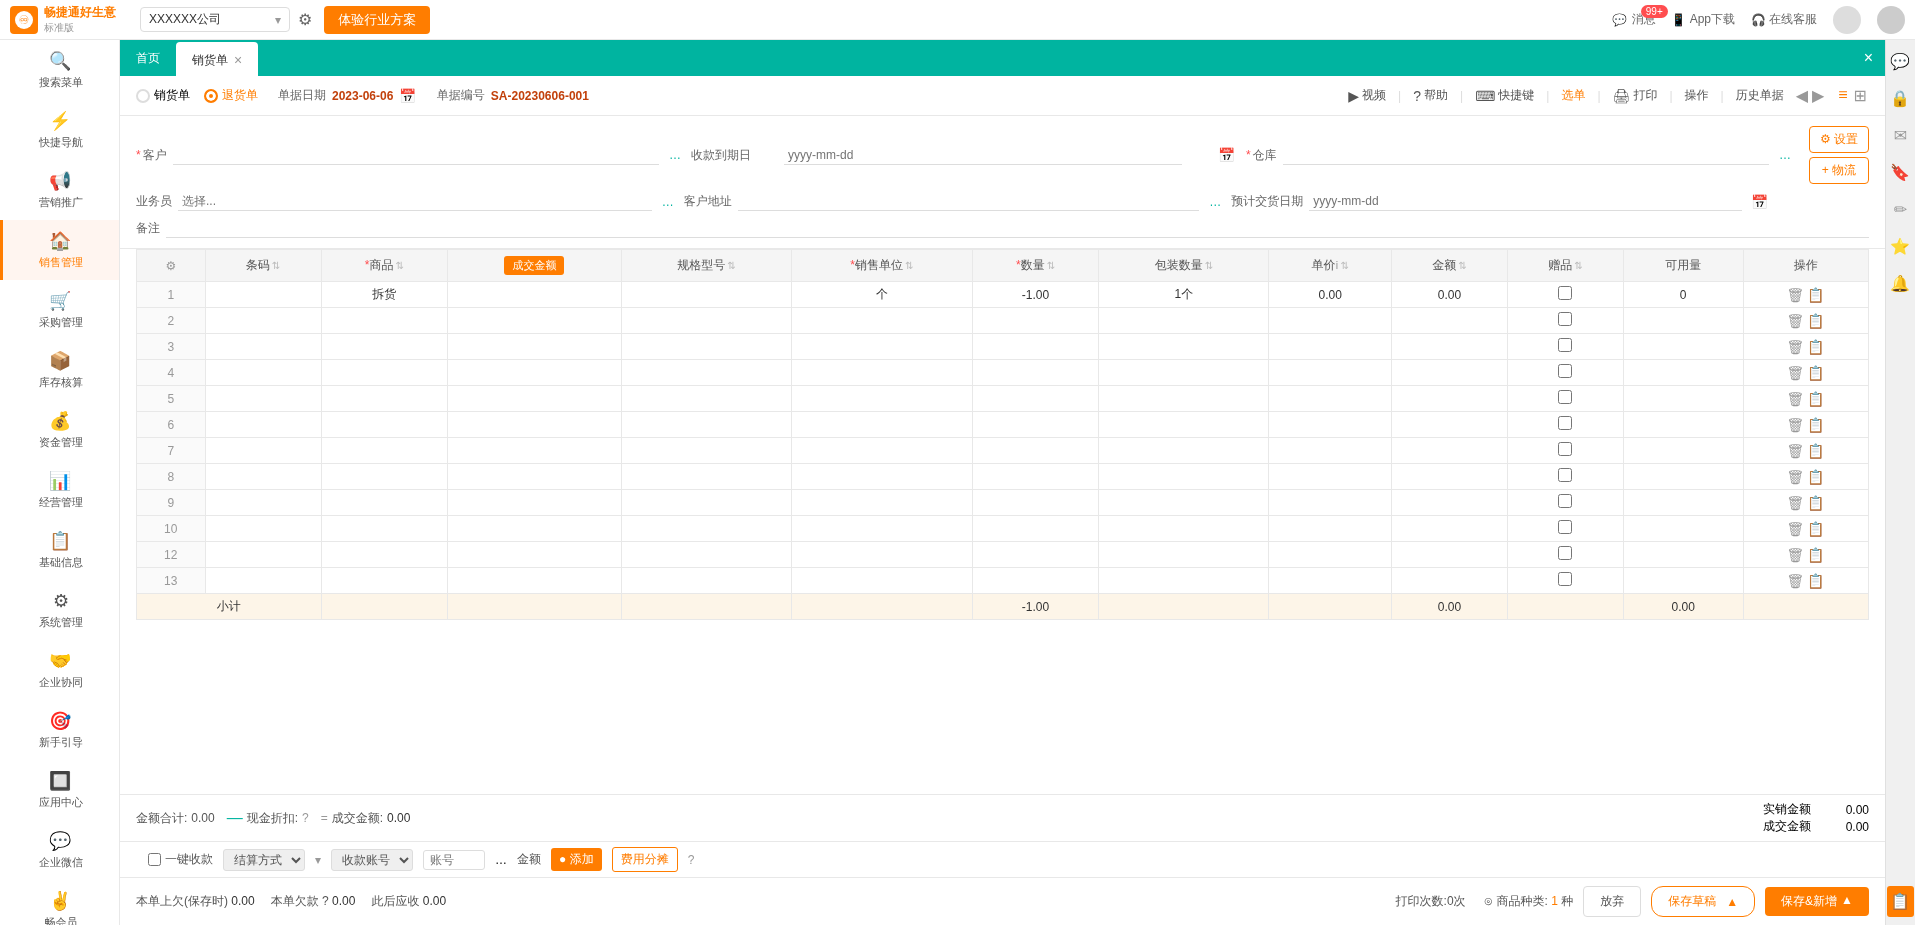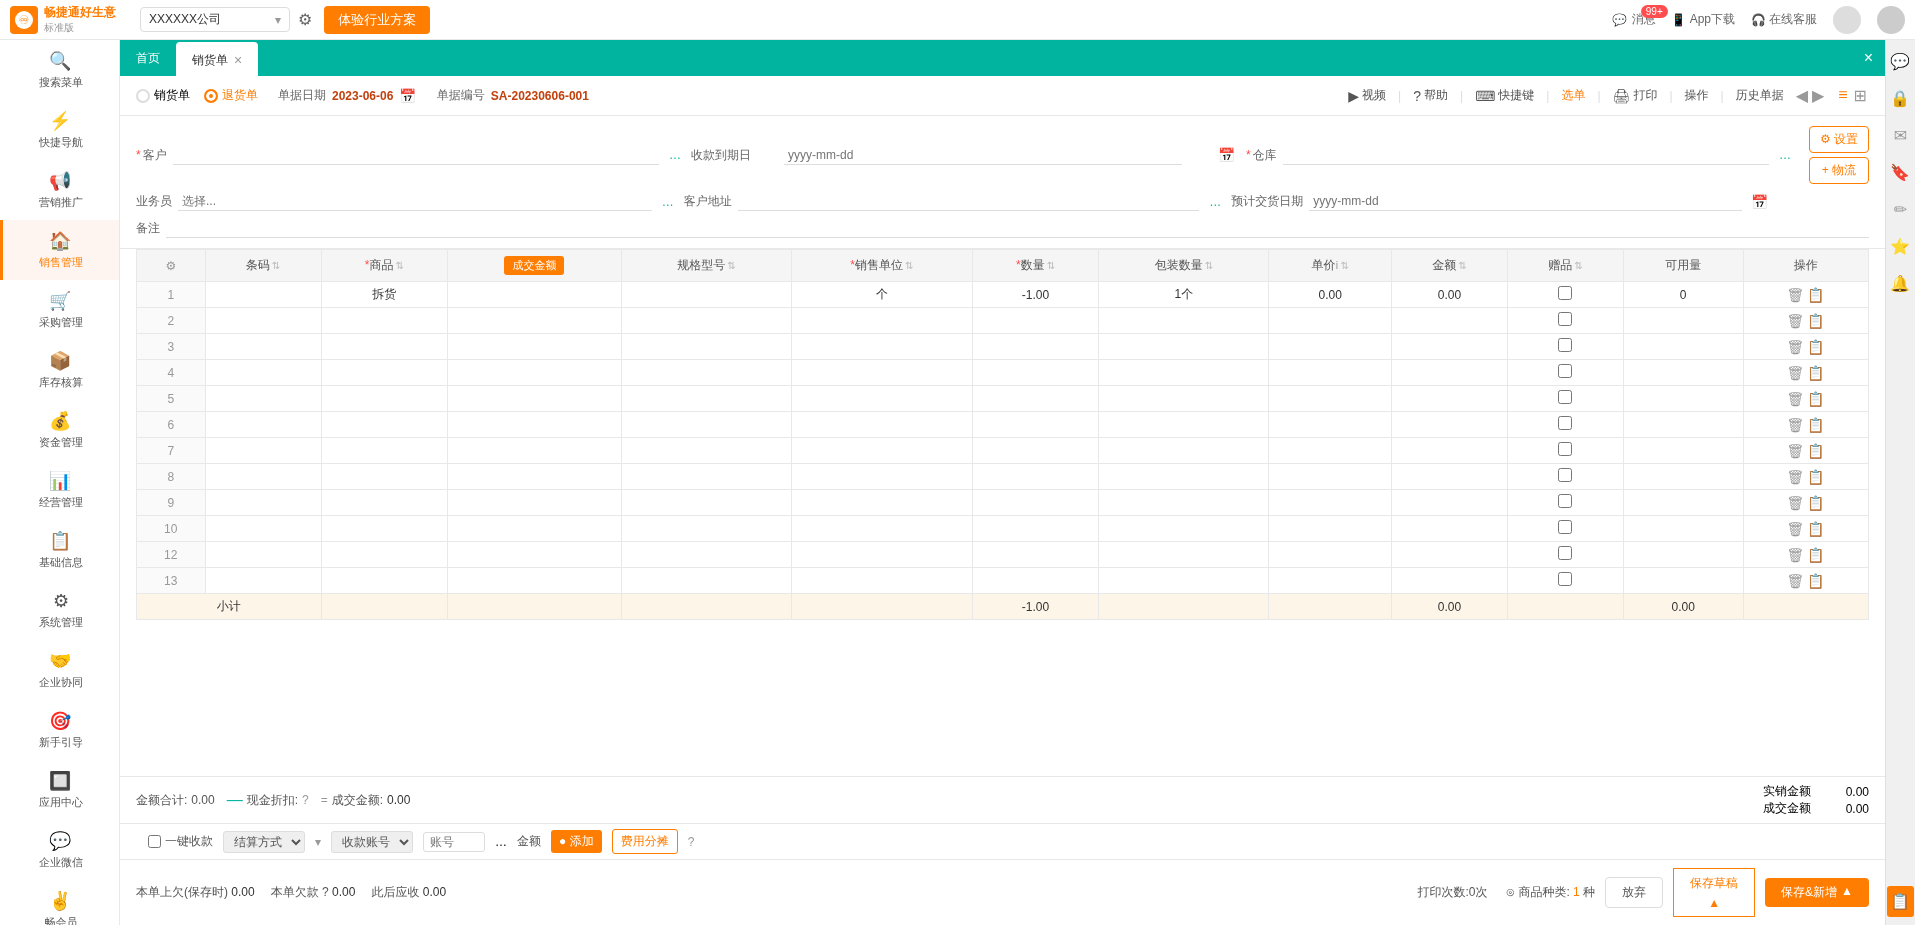--- a/index.html
+++ b/index.html
@@ -111,21 +111,21 @@
     .payment-row .fee-btn { border: 1px solid #ff7d00; color: #ff7d00; background: #fff; border-radius: 3px; padding: 3px 8px; cursor: pointer; }
     .payment-row .q-icon { color: #999; cursor: pointer; }
 
     
     .action-bar { padding: 8px 16px; border-top: 1px solid #e8e8e8; display: flex; align-items: center; background: #fff; flex-shrink: 0; }
     .action-bar .left-info { display: flex; gap: 16px; align-items: center; color: #555; }
     .action-bar .info-val { font-weight: 500; color: #333; }
     .action-bar .right-btns { margin-left: auto; display: flex; align-items: center; gap: 10px; }
     .action-bar .sku-count { color: #ff7d00; font-weight: 500; }
     .btn-abandon { border: 1px solid #ddd; background: #fff; color: #555; border-radius: 4px; padding: 6px 16px; cursor: pointer; }
-    .btn-draft { border: 1px solid #ff7d00; background: #fff; color: #ff7d00; border-radius: 0; padding: 6px 16px; cursor: pointer; display: flex; align-items: center; gap: 4px; flex-direction: column; }
+    .btn-draft { border: 1px solid #ff7d00; background: #fff; color: #ff7d00; border-radius: 12px; padding: 6px 16px; cursor: pointer; display: flex; align-items: center; gap: 10px; }
     .btn-save { background: #ff7d00; color: #fff; border: none; border-radius: 4px; padding: 6px 16px; cursor: pointer; display: flex; align-items: flex-start; gap: 4px; }
 
     
     .right-panel { width: 30px; background: #f0f0f0; display: flex; flex-direction: column; align-items: center; padding: 8px 0; gap: 10px; border-left: 1px solid #e0e0e0; flex-shrink: 0; }
     .right-panel .rp-icon { color: #999; cursor: pointer; font-size: 16px; padding: 4px; }
     .right-panel .rp-icon.orange { color: #ff7d00; }
     .right-panel .rp-icon.last { margin-top: auto; background: #ff7d00; color: #fff; padding: 6px 4px; border-radius: 3px; }
 
     
     .h-divider { border: none; border-top: 1px solid #e8e8e8; margin: 0; }

